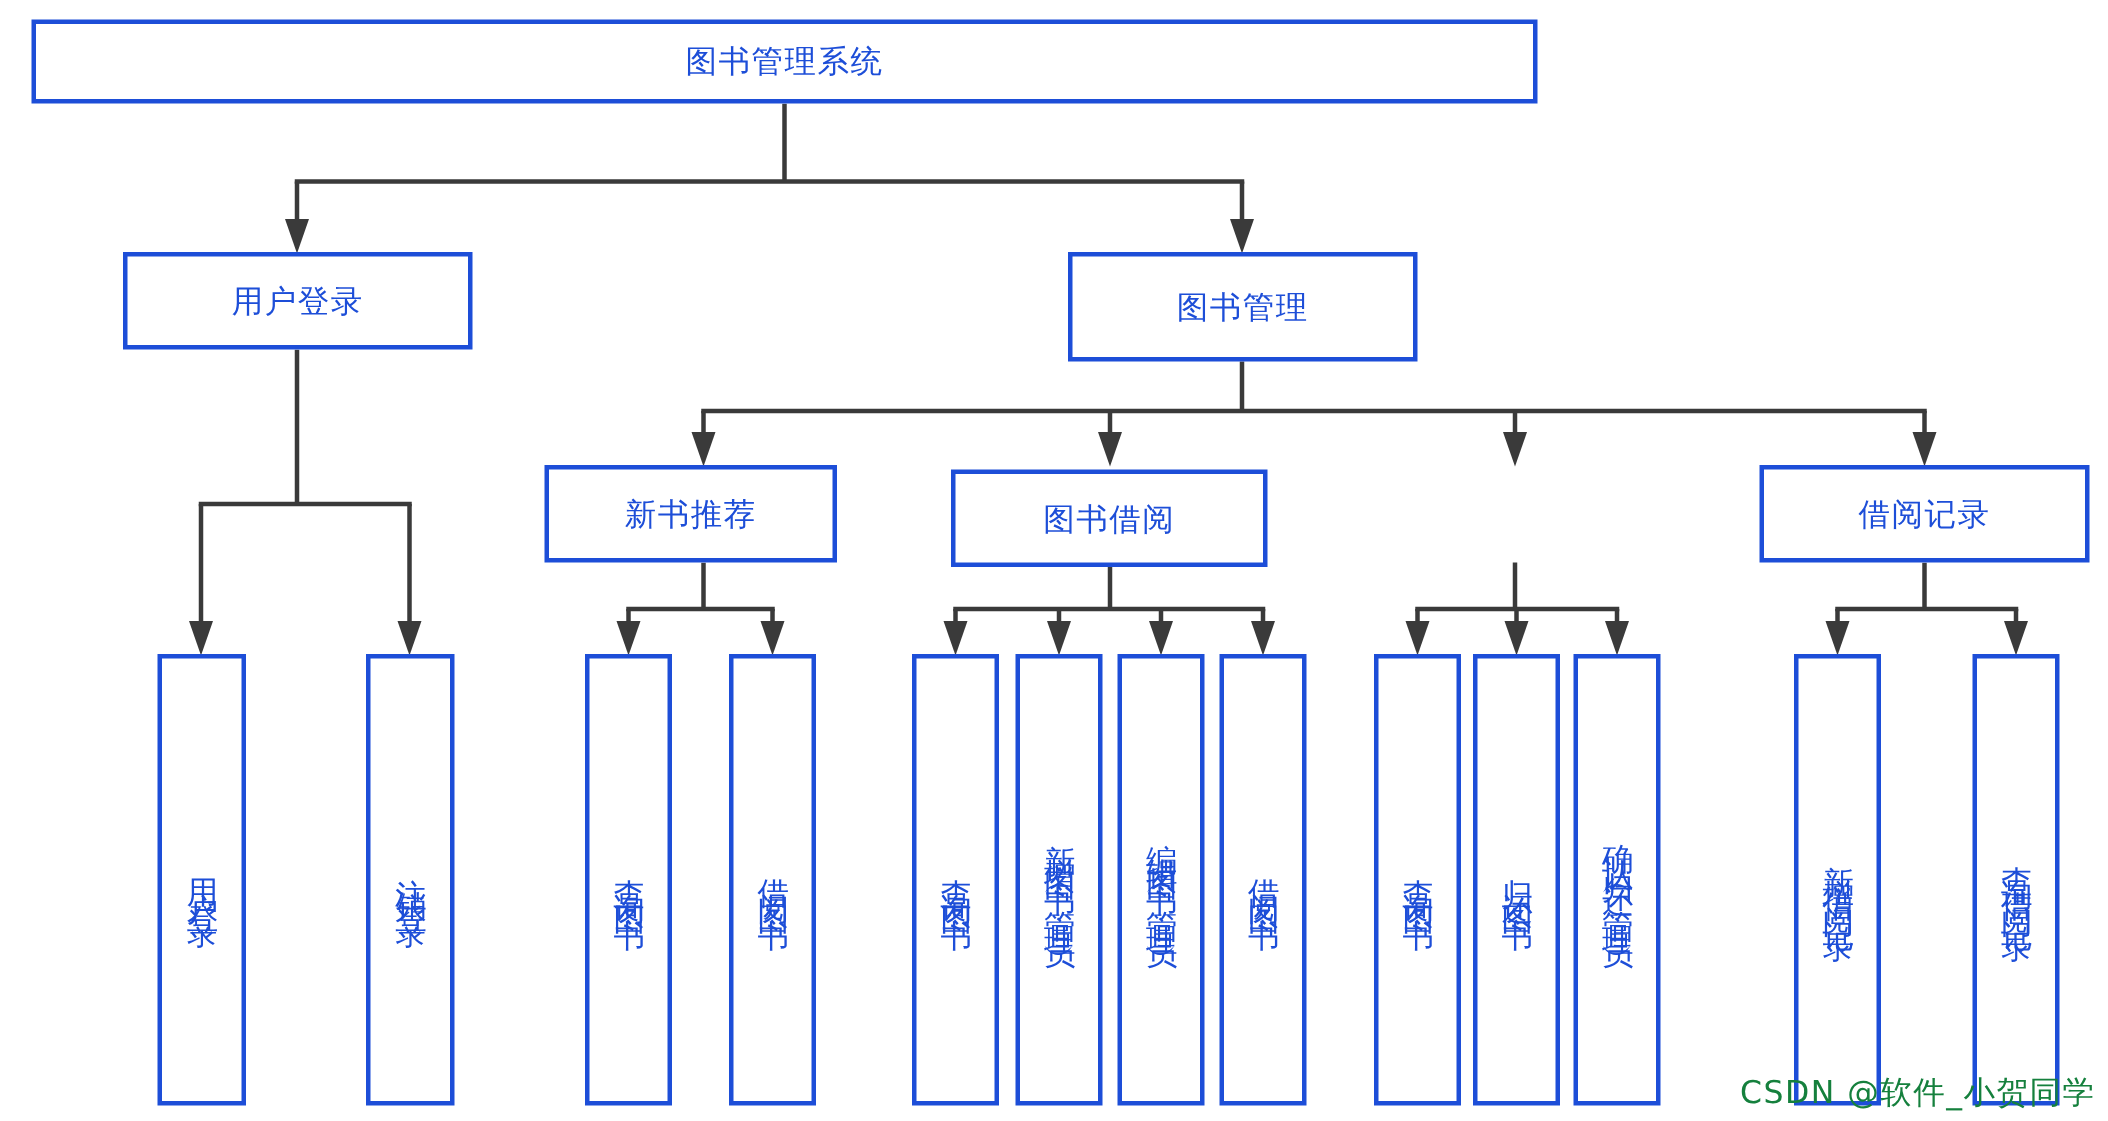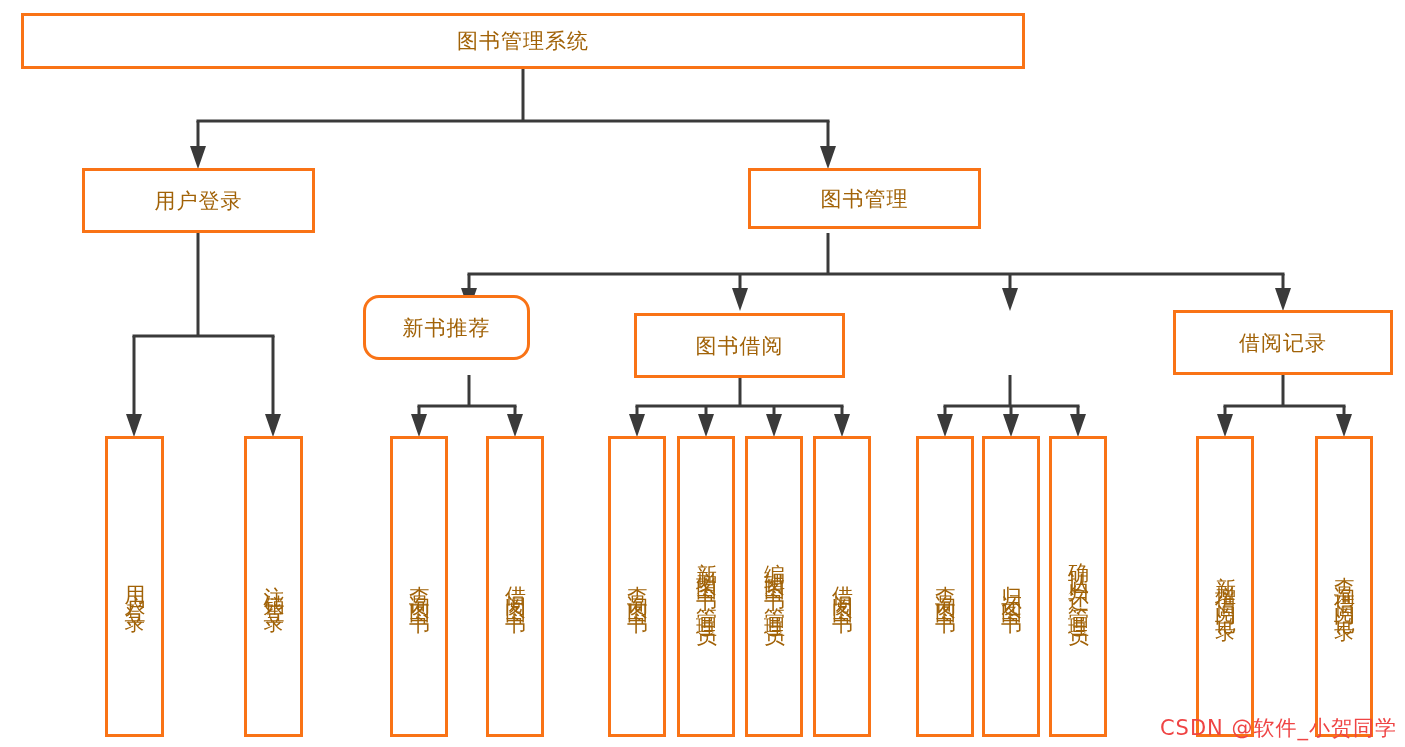--- a/index.html
+++ b/index.html
@@ -5,33 +5,33 @@
   html,body{margin:0;padding:0;}
   body{
     width:1405px;height:747px;position:relative;overflow:hidden;
     background:#ffffff;
     font-family:"DejaVu Sans","Liberation Sans",sans-serif;
   }
   #canvas{position:absolute;inset:0;width:1405px;height:747px;}
   svg.wires{position:absolute;left:0;top:0;z-index:0;}
   .node{
     position:absolute;box-sizing:border-box;z-index:1;
-    background:#ffffff;border:3px solid #f97316;
+    background:#ffffff;border:3px solid #1d4ed8;
     display:flex;align-items:center;justify-content:center;
-    color:#a16207;
+    color:#1d4ed8;
   }
   .node .lbl{font-size:21px;letter-spacing:1px;white-space:nowrap;}
   .node.vertical .lbl{
     writing-mode:vertical-rl;text-orientation:upright;
     letter-spacing:9px;font-size:21px;line-height:1;
   }
   .watermark{
     position:absolute;z-index:3;
     top:714px;right:8px;
-    font-size:21px;color:#ef4444;letter-spacing:1px;white-space:nowrap;
+    font-size:21px;color:#15803d;letter-spacing:1px;white-space:nowrap;
   }
 </style>
 </head>
 <body>
 
 <div id="canvas">
 
   <svg class="wires" width="1405" height="747" viewBox="0 0 1405 747" stroke="#3a3a3a" stroke-width="3" fill="#3a3a3a">
 
     <line x1="523" y1="69" x2="523" y2="121"></line>
@@ -94,25 +94,25 @@
     <polygon points="1336,414 1352,414 1344,437" stroke="none"></polygon>
   </svg>
 
   <div class="node" style="left:21px;top:13px;width:1004px;height:56px;">
     <span class="lbl">图书管理系统</span>
   </div>
 
   <div class="node" style="left:82px;top:168px;width:233px;height:65px;">
     <span class="lbl">用户登录</span>
   </div>
-  <div class="node" style="left:712px;top:168px;width:233px;height:61px;margin-left:36px;">
+  <div class="node" style="left:712px;top:168px;width:233px;height:73px;">
     <span class="lbl">图书管理</span>
   </div>
 
-  <div class="node" style="left:363px;top:295px;width:167px;height:65px;border-radius:16px;">
+  <div class="node" style="left:363px;top:310px;width:195px;height:65px;">
     <span class="lbl">新书推荐</span>
   </div>
   <div class="node" style="left:634px;top:313px;width:211px;height:65px;">
     <span class="lbl">图书借阅</span>
   </div>
   <div class="node" style="left:1173px;top:310px;width:220px;height:65px;">
     <span class="lbl">借阅记录</span>
   </div>
 
   <div class="node vertical" style="left:105px;top:436px;width:59px;height:301px;">

